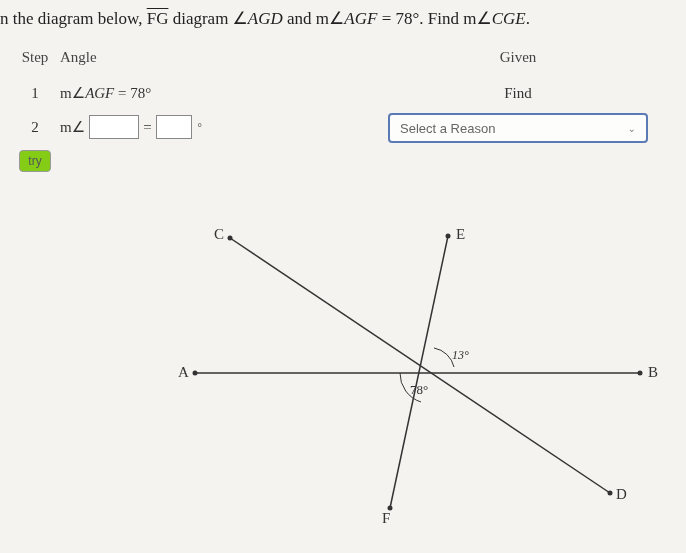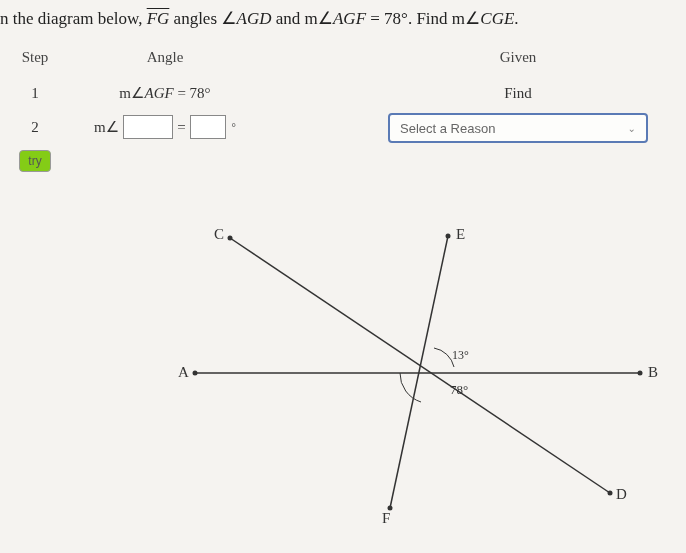--- a/index.html
+++ b/index.html
@@ -9,31 +9,31 @@
       width: 686px;
       height: 553px;
       overflow: hidden;
       color: #333;
     }
     .problem-text {
       font-size: 17px;
       padding: 8px 12px 14px 0;
       color: #222;
     }
-    .overline { text-decoration: overline; font-style: italic; }
+    .overline { text-decoration: overline; }
     .ital { font-style: italic; }
     .table-area {
       display: flex;
       align-items: flex-start;
       gap: 0;
       padding: 0 10px;
     }
     .col-step, .col-angle, .col-reason { display: flex; flex-direction: column; }
     .col-step { width: 50px; align-items: center; }
-    .col-angle { width: 210px; align-items: center; }
+    .col-angle { width: 210px; }
     .col-reason { flex: 1; align-items: center; margin-left: 90px; }
     .hdr { font-size: 15px; color: #444; padding: 6px 0 10px; }
     .cell { font-size: 15px; padding: 6px 0; color: #333; height: 34px; display: flex; align-items: center; }
     .try-btn {
       border: 1px solid #999;
       background: #84cc16;
       border-radius: 4px;
       padding: 3px 8px;
       font-size: 12px;
       font-family: sans-serif;
@@ -81,21 +81,21 @@
       font-family: Georgia, serif;
       color: #333;
     }
   </style>
 </head>
 <body>
 
 <div class="problem-text">
   <span>n the diagram below, </span>
   <span class="overline">FG</span>
-  <span> angles ∠</span><span class="ital">AGD</span>
+  <span> diagram ∠</span><span class="ital">AGD</span>
   <span> and m∠</span><span class="ital">AGF</span>
   <span> = 78°. Find m∠</span><span class="ital">CGE</span><span>.</span>
 </div>
 
 <div class="table-area">
   <div class="col-step">
     <div class="hdr">Step</div>
     <div class="cell">1</div>
     <div class="cell">2</div>
     <div class="cell">
@@ -146,15 +146,15 @@
     <path d="M 454 159 A 25 25 0 0 0 434 140" fill="none" stroke="#333" stroke-width="1"></path>
 
     <path d="M 400 165 A 30 30 0 0 0 421 194" fill="none" stroke="#333" stroke-width="1"></path>
   </svg>
   <div class="pt-label" style="left:178px; top:156px;">A</div>
   <div class="pt-label" style="left:648px; top:156px;">B</div>
   <div class="pt-label" style="left:214px; top:18px;">C</div>
   <div class="pt-label" style="left:616px; top:278px;">D</div>
   <div class="pt-label" style="left:456px; top:18px;">E</div>
   <div class="pt-label" style="left:382px; top:302px;">F</div>
-  <div class="pt-label" style="left:452px; top:140px; font-size:12px;">13°</div>
-  <div class="pt-label" style="left:410px; top:174px; font-size:13px;margin-left:40px;">78°</div>
+  <div class="pt-label" style="left:452px; top:140px; font-size:12px;font-style:italic;">13°</div>
+  <div class="pt-label" style="left:410px; top:174px; font-size:13px;">78°</div>
 </div>
 
 </body></html>

